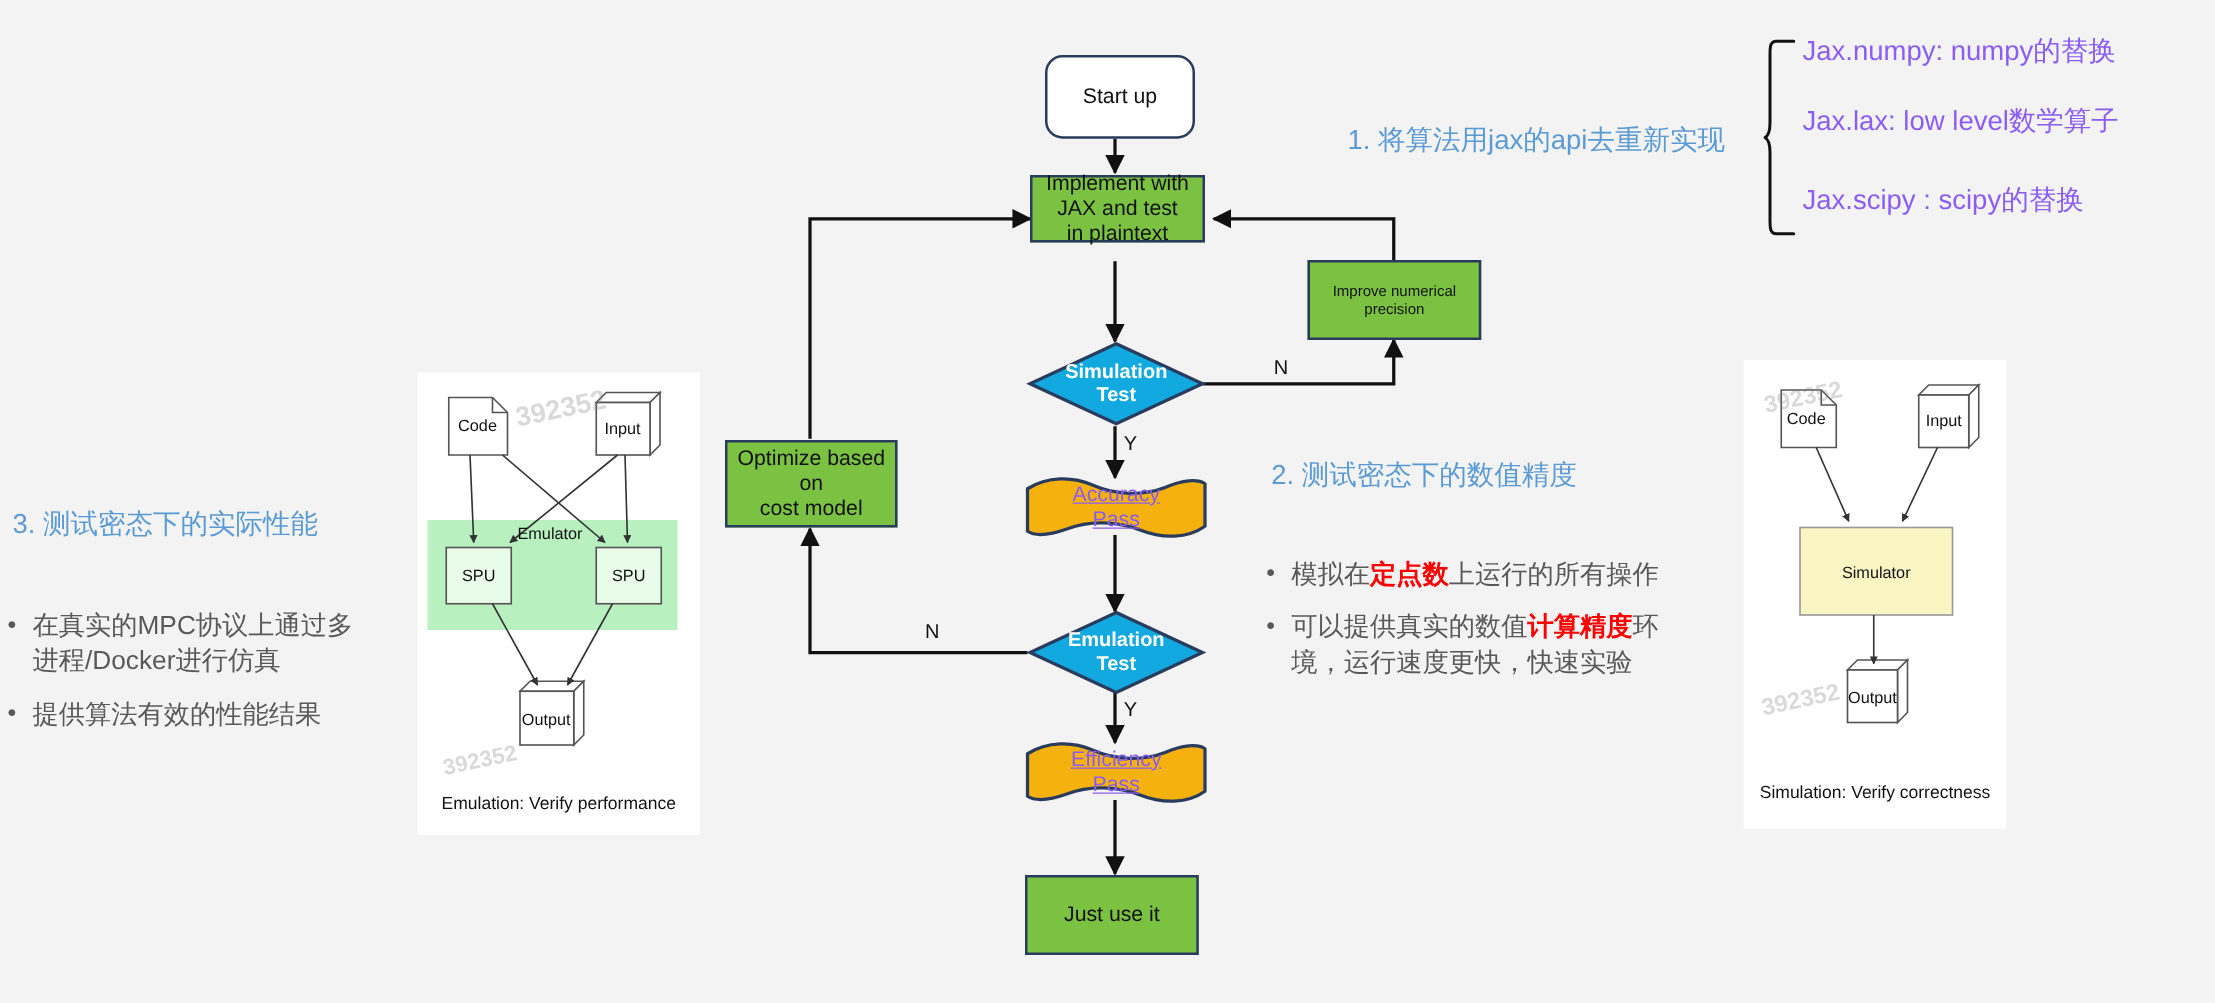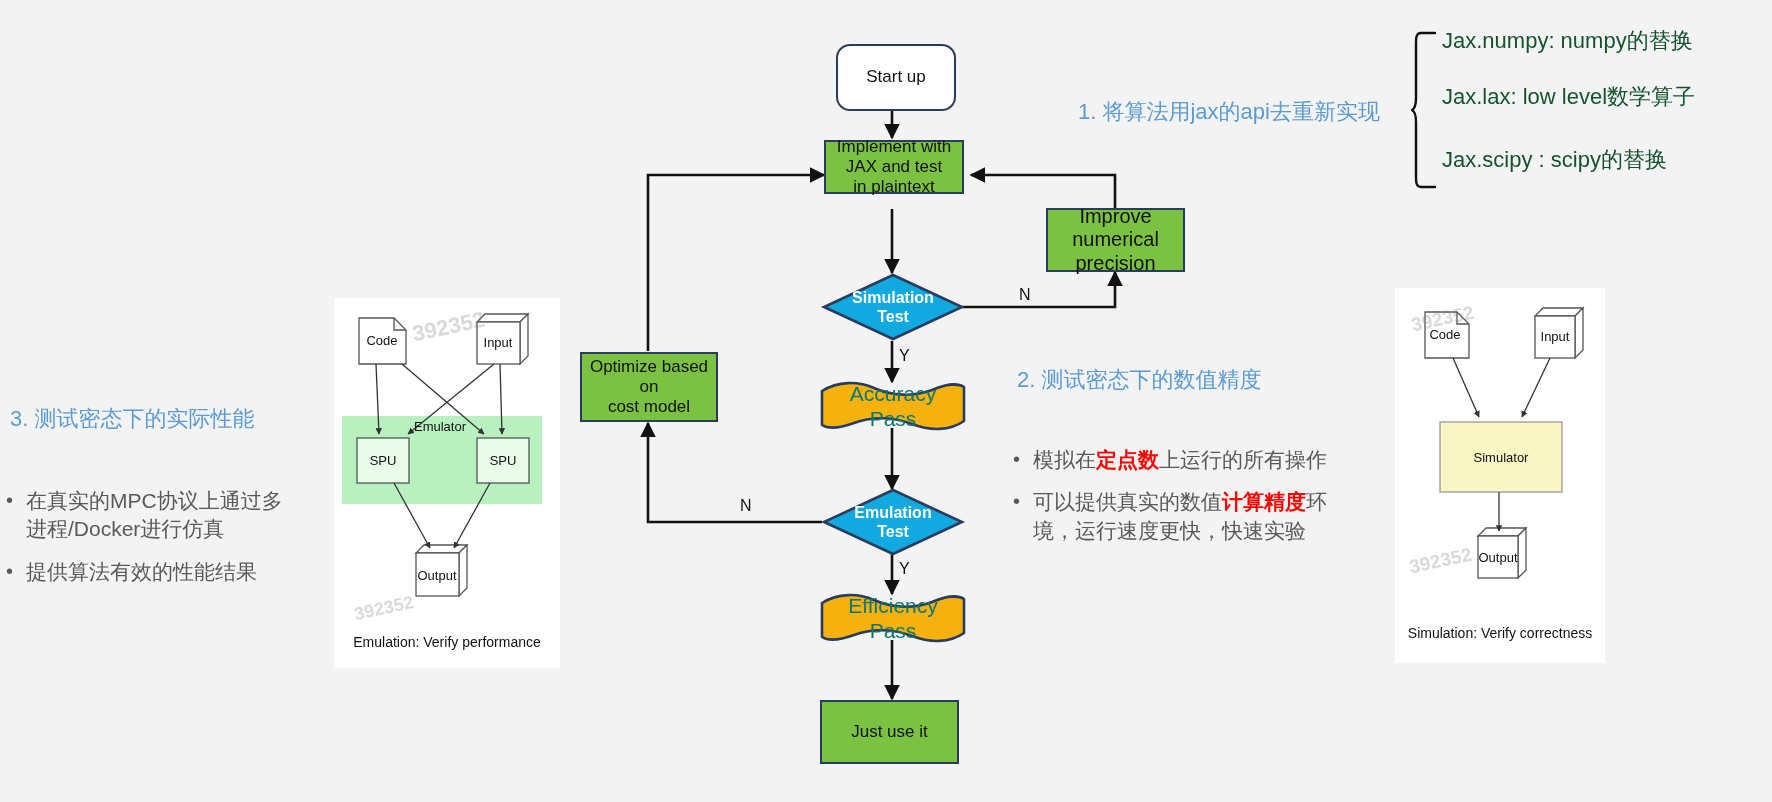--- a/index.html
+++ b/index.html
@@ -25,58 +25,59 @@
   .node-start{
     background:#ffffff;border:2.5px solid #2a3c5e;border-radius:14px;
     font-size:17px;
   }
   .node-green{
     background:#7cc242;border:2.5px solid #2a3c5e;
     font-size:17px;
   }
   .node-green-sm{
     background:#7cc242;border:2.5px solid #2a3c5e;
-    font-size:20px;
+    font-size:12px;
   }
   .diamond-wrap{position:absolute;}
   .diamond-wrap svg{display:block;overflow:visible;}
   .diamond-label{
     position:absolute;left:0;top:0;width:100%;height:100%;
     display:flex;align-items:center;justify-content:center;
     color:#ffffff;font-size:16px;line-height:1.2;text-align:center;
     pointer-events:none;
     font-weight:bold;
   }
   .ribbon-wrap{position:absolute;}
   .ribbon-label{
     position:absolute;left:0;top:0;width:100%;height:100%;
     display:flex;align-items:center;justify-content:center;
-    color:#0f766e;font-size:21px;line-height:1.2;text-align:center;
+    color:#8b5cf6;font-size:17px;line-height:1.2;text-align:center;
     pointer-events:none;
+    text-decoration:underline;
   }
   .edge-label{
     position:absolute;font-size:16px;color:#111;
   }
 
   
   .ann-head{
     position:absolute;color:#5b9bd5;font-size:22px;white-space:nowrap;
   }
   .bullet-list{position:absolute;}
   .bullet-row{display:flex;align-items:flex-start;margin-bottom:14px;}
   .bullet-dot{
     width:20px;flex:0 0 20px;color:#595959;font-size:20px;line-height:1.35;
   }
   .bullet-text{
     color:#595959;font-size:21px;line-height:1.35;
   }
   .hl{color:#ff0000;font-weight:bold;}
 
   
-  .jax-item{position:absolute;color:#14532d;font-size:22px;white-space:nowrap;}
+  .jax-item{position:absolute;color:#8b5cf6;font-size:22px;white-space:nowrap;}
   .brace{position:absolute;}
 
   
   .panel{
     position:absolute;background:#ffffff;box-sizing:border-box;
   }
   .panel-caption{
     position:absolute;width:100%;text-align:center;
     font-size:14px;color:#111;
   }

